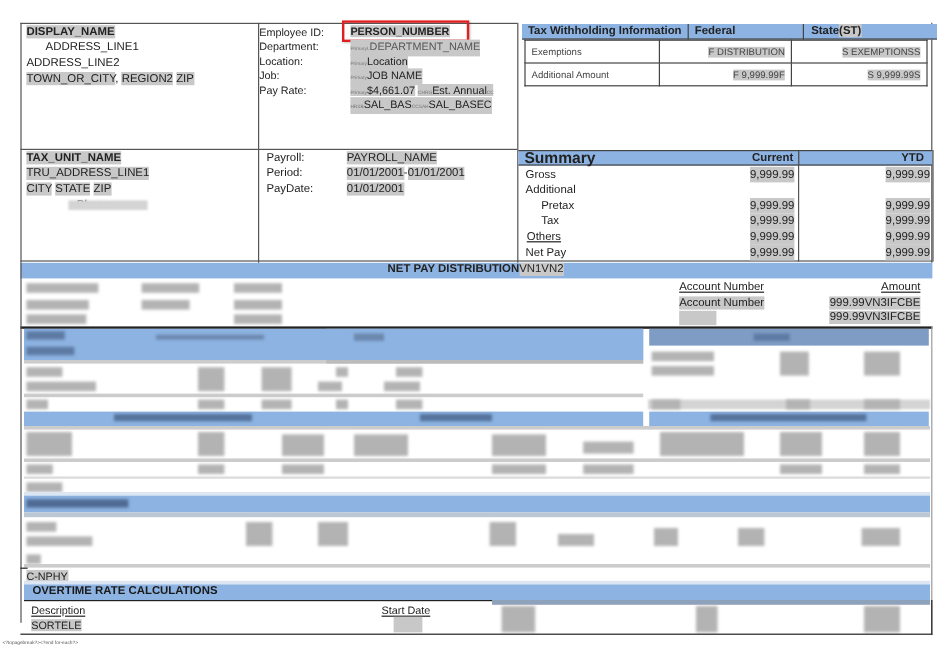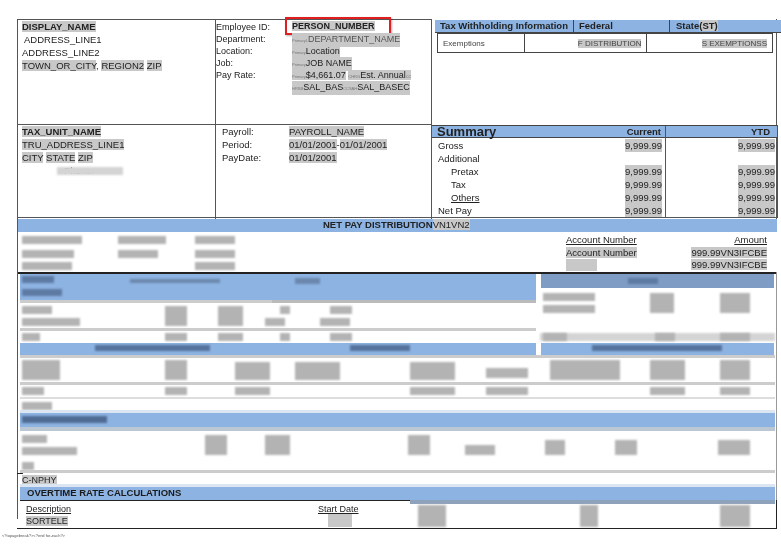--- a/index.html
+++ b/index.html
@@ -29,21 +29,21 @@
 
 <div class="line-h" style="left:17px; top:19px; width:414px;"></div>
 <div class="line-v" style="left:17px; top:19px; height:200px;"></div>
 <div class="line-v" style="left:215px; top:19px; height:200px;"></div>
 <div class="line-v" style="left:431px; top:19px; height:200px;"></div>
 <div class="line-h" style="left:17px; top:124px; width:414px;"></div>
 <div class="line-h" style="left:17px; top:217px; width:760px;"></div>
 <div class="line-v" style="left:776px; top:19px; height:200px;"></div>
 
 <div class="txt b" style="left:22px; top:21px;"><span class="hl">DISPLAY_NAME</span></div>
-<div class="txt" style="left:24px; top:34px;">ADDRESS_LINE1</div>
+<div class="txt" style="left:38px; top:34px;">ADDRESS_LINE1</div>
 <div class="txt" style="left:22px; top:47px;">ADDRESS_LINE2</div>
 <div class="txt" style="left:22px; top:60px;">
   <span class="hl">TOWN_OR_CITY</span><span>,</span> <span class="hl">REGION2</span> <span class="hl">ZIP</span>
 </div>
 
 <div class="txt" style="left:216px; top:21px; font-size:9px;">Employee ID:</div>
 <div class="txt" style="left:216px; top:33px; font-size:9px;">Department:</div>
 <div class="txt" style="left:216px; top:45px; font-size:9px;">Location:</div>
 <div class="txt" style="left:216px; top:57px; font-size:9px;">Job:</div>
 <div class="txt" style="left:216px; top:69px; font-size:9px;">Pay Rate:</div>
@@ -68,20 +68,25 @@
   <div class="line-v" style="left:234px; top:0; height:13px; background:#444;"></div>
   <span class="txt b" style="left:241px; top:0; font-size:9.5px;"><span>State</span><span class="hl">(ST)</span></span>
 </div>
 <table class="tax-tbl">
   <tbody>
   <tr>
     <td>Exemptions</td>
     <td class="r"><span class="hl">F DISTRIBUTION</span></td>
     <td class="r"><span class="hl">S EXEMPTIONSS</span></td>
   </tr>
+  <tr>
+    <td>Additional Amount</td>
+    <td class="r"><span class="hl">F 9,999.99F</span></td>
+    <td class="r"><span class="hl">S 9,999.99S</span></td>
+  </tr>
 </tbody>
   </table>
 
 <div class="txt b" style="left:22px; top:126px;"><span class="hl">TAX_UNIT_NAME</span></div>
 <div class="txt" style="left:22px; top:139px;"><span class="hl">TRU_ADDRESS_LINE1</span></div>
 <div class="txt" style="left:22px; top:152px;">
   <span class="hl">CITY</span> <span class="hl">STATE</span> <span class="hl">ZIP</span>
 </div>
 <div class="txt" style="left:24px; top:165px;padding-left:40px;">Phone:</div>
 <div class="blurlight" style="left:57px; top:167px; width:66px; height:8px;"></div>
@@ -115,21 +120,21 @@
   <span style="left:18px;">Pretax</span>
   <span class="hl" style="right:113px;">9,999.99</span>
   <span class="hl" style="right:0;">9,999.99</span>
 </div>
 <div class="sum-row" style="top:178px;">
   <span style="left:18px;">Tax</span>
   <span class="hl" style="right:113px;">9,999.99</span>
   <span class="hl" style="right:0;">9,999.99</span>
 </div>
 <div class="sum-row" style="top:191px;">
-  <span style="left:18px;text-decoration:underline;">Others</span>
+  <span style="left:6px;text-decoration:underline;">Others</span>
   <span class="hl" style="right:113px;">9,999.99</span>
   <span class="hl" style="right:0;">9,999.99</span>
 </div>
 <div class="sum-row" style="top:204px;">
   <span style="left:5px;">Net Pay</span>
   <span class="hl" style="right:113px;">9,999.99</span>
   <span class="hl" style="right:0;">9,999.99</span>
 </div>
 
 <div class="abs blue" style="left:17px; top:219px; width:760px; height:13px;">

